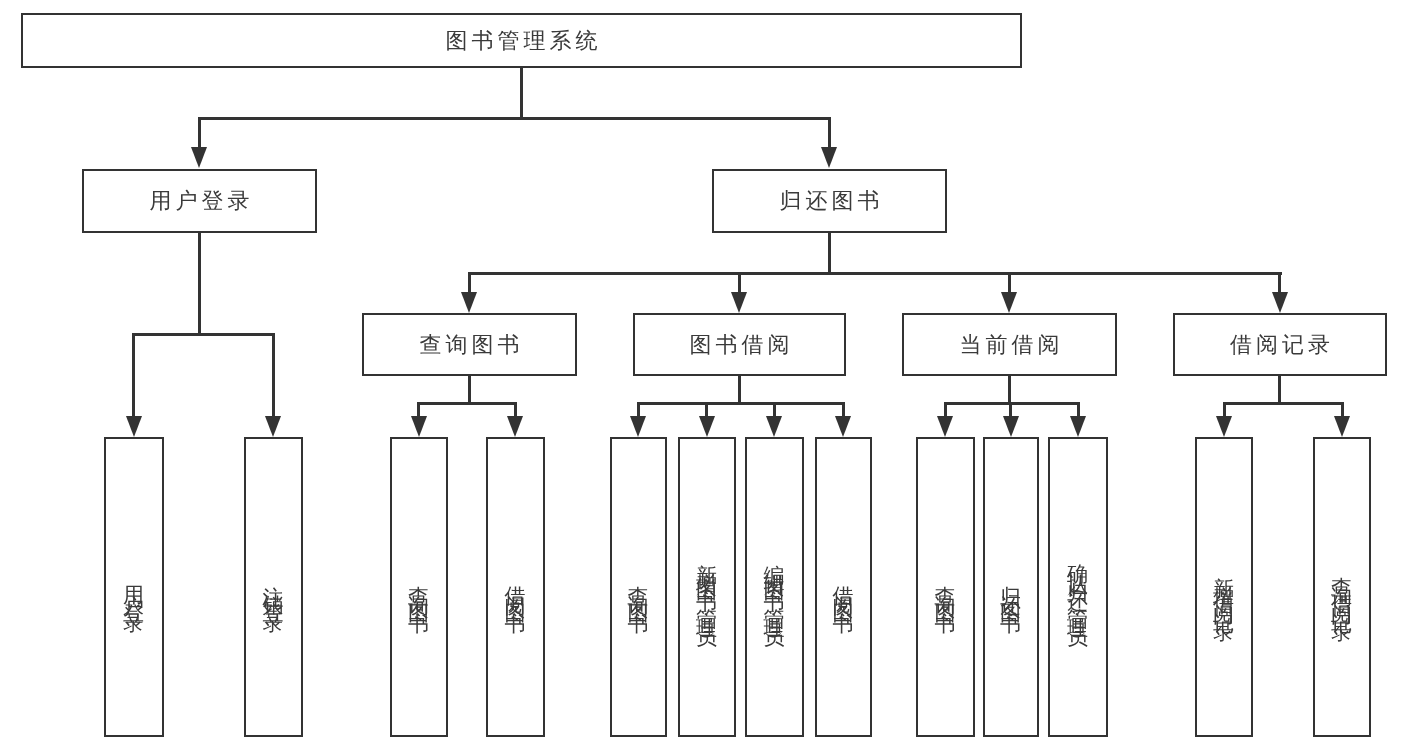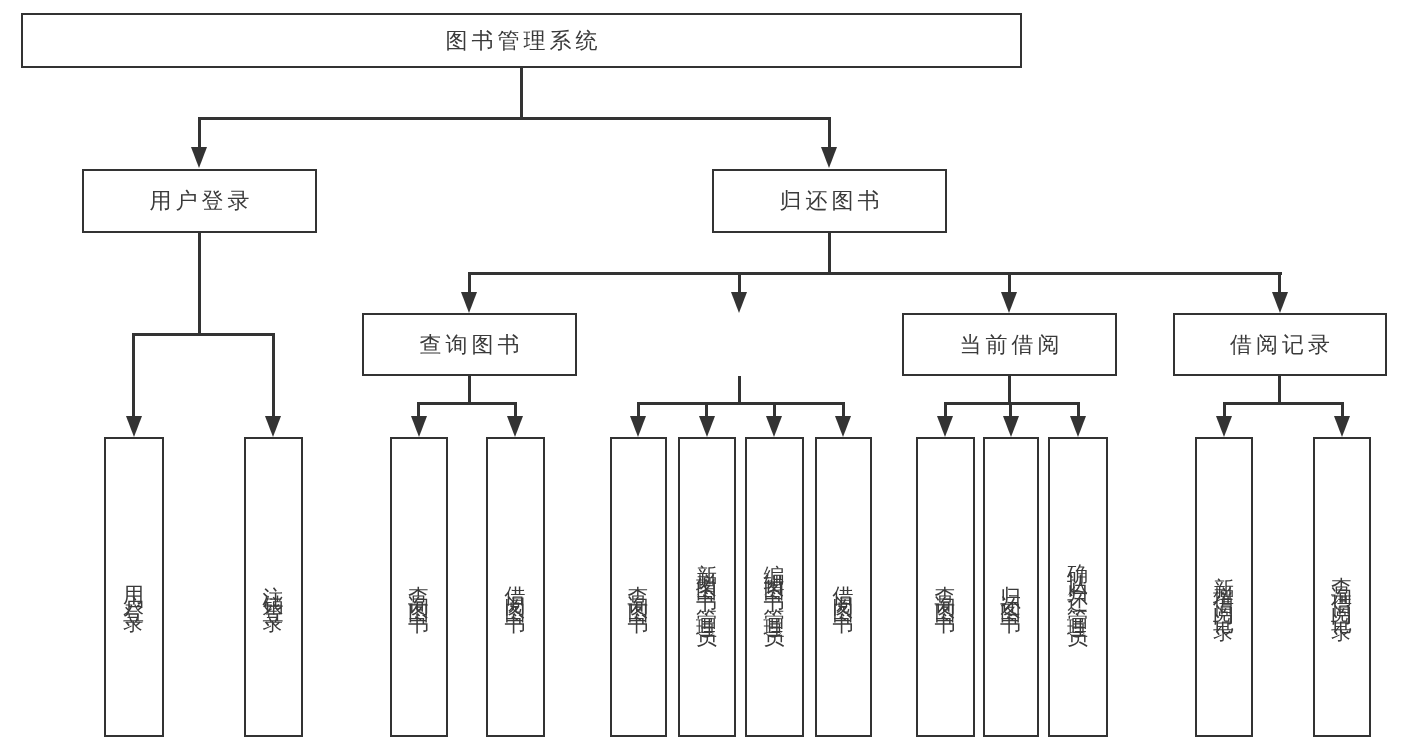--- a/index.html
+++ b/index.html
@@ -93,20 +93,23 @@
   <div class="line" style="left:1008px;top:272px;width:3px;height:22px"></div>
   <div class="line" style="left:1278px;top:272px;width:3px;height:22px"></div>
   <div class="arrow" style="left:461px;top:292px"></div>
   <div class="arrow" style="left:731px;top:292px"></div>
   <div class="arrow" style="left:1001px;top:292px"></div>
   <div class="arrow" style="left:1272px;top:292px"></div>
 
   <div class="node" style="left:362px;top:313px;width:215px;height:63px">
     <span class="hlabel">查询图书</span>
   </div>
+  <div class="node" style="left:633px;top:313px;width:213px;height:63px">
+    <span class="hlabel">图书借阅</span>
+  </div>
   <div class="node" style="left:902px;top:313px;width:215px;height:63px">
     <span class="hlabel">当前借阅</span>
   </div>
   <div class="node" style="left:1173px;top:313px;width:214px;height:63px">
     <span class="hlabel">借阅记录</span>
   </div>
 
   <div class="line" style="left:468px;top:376px;width:3px;height:29px"></div>
   <div class="line" style="left:417px;top:402px;width:100px;height:3px"></div>
   <div class="line" style="left:417px;top:402px;width:3px;height:16px"></div>

